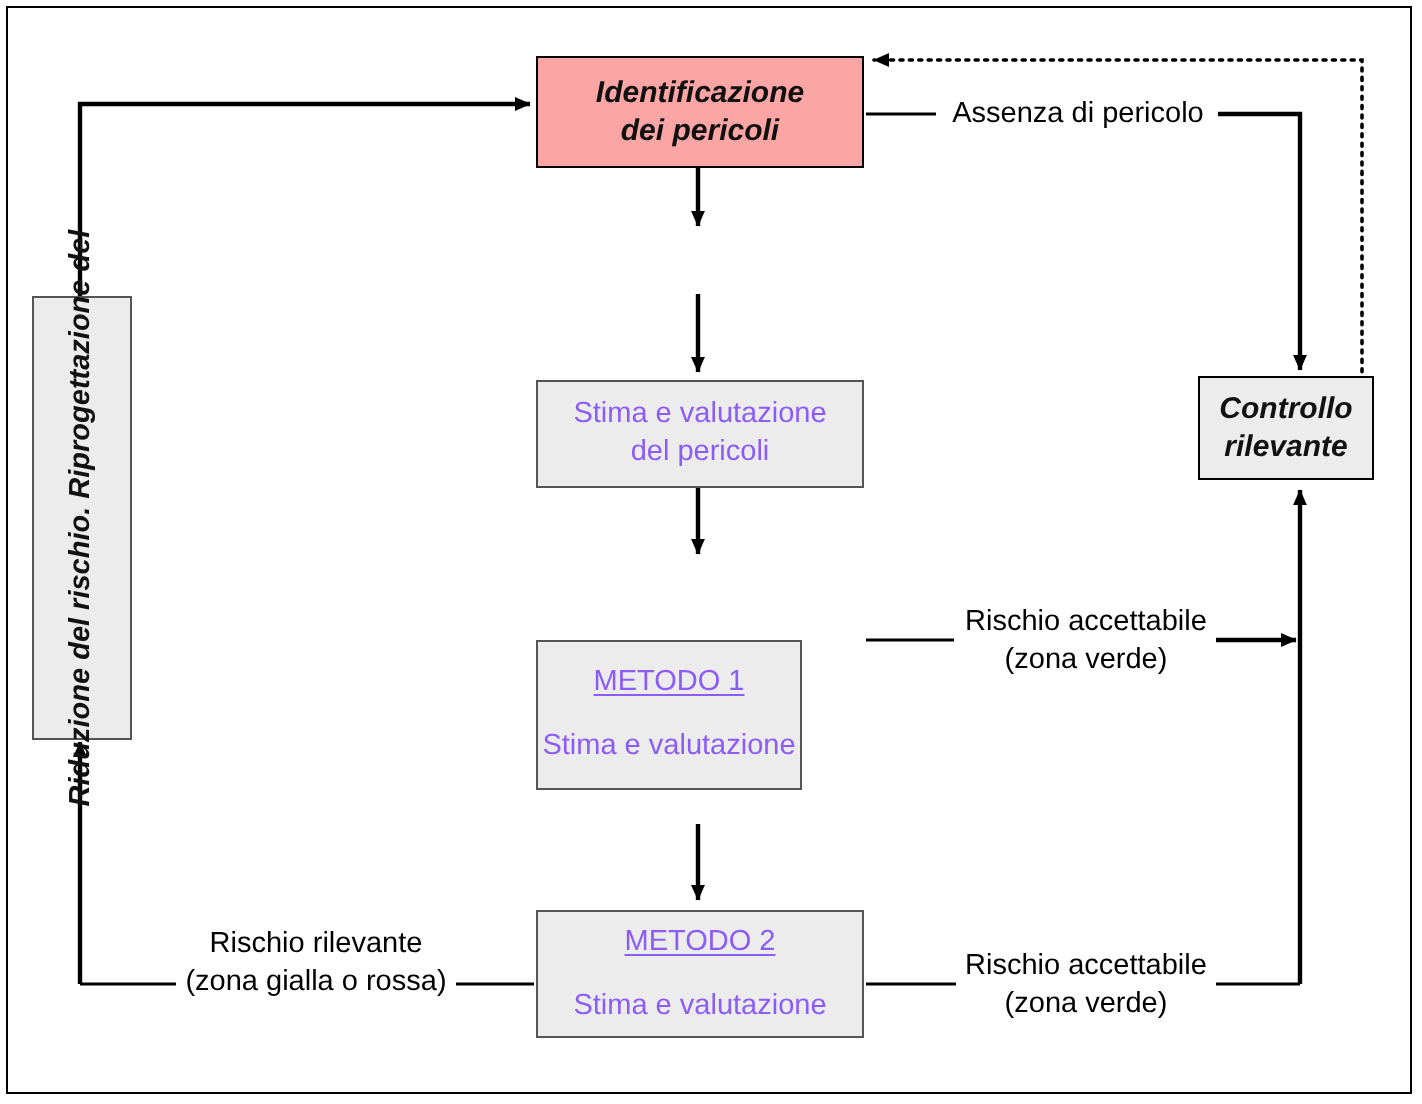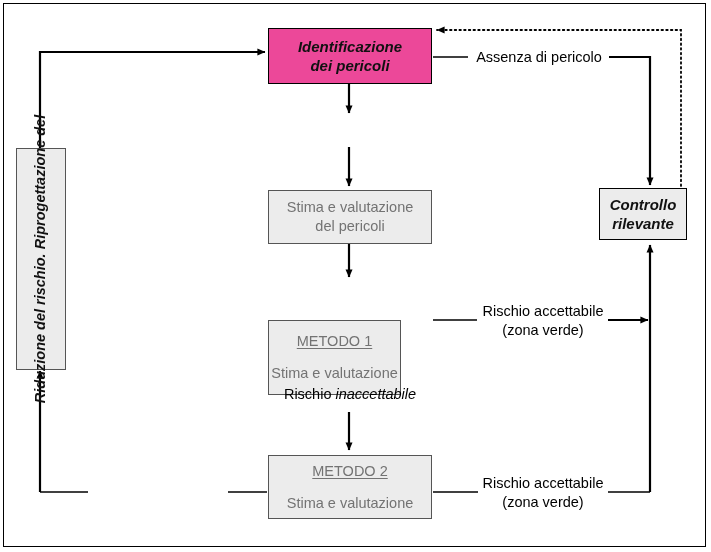--- a/index.html
+++ b/index.html
@@ -1,25 +1,25 @@
 <!DOCTYPE html>
 <html><head>
 <meta charset="utf-8">
 <style>
   html,body{margin:0;padding:0;background:#ffffff;}
   body{font-family:"Liberation Sans", sans-serif;}
   #canvas{position:relative;width:711px;height:552px;background:#ffffff;overflow:hidden;}
   #frame{position:absolute;left:3px;top:3px;width:703px;height:544px;border:1px solid #000;box-sizing:border-box;}
   svg.wires{position:absolute;left:0;top:0;width:711px;height:552px;}
   .node{position:absolute;box-sizing:border-box;border:1px solid #000;display:flex;flex-direction:column;align-items:center;justify-content:center;text-align:center;}
-  .node.gray{background:#ec4899;}
+  .node.gray{background:#fca5a5;}
   .node.light{background:#ececec;border:1px solid #555;}
   .node .ln{display:block;line-height:1.30;}
   .bolditalic .ln{font-weight:bold;font-style:italic;font-size:15px;color:#111;}
-  .plain .ln{font-weight:normal;font-style:normal;font-size:14.5px;color:#737373;}
+  .plain .ln{font-weight:normal;font-style:normal;font-size:14.5px;color:#8b5cf6;}
   .ul{text-decoration:underline;text-underline-offset:2px;}
   .gap{height:13px;}
   .vnode{position:absolute;box-sizing:border-box;border:1px solid #555;background:#ececec;}
   .vtext{position:absolute;left:50%;top:50%;transform:translate(-50%,-50%) rotate(-90deg);white-space:nowrap;text-align:center;font-weight:bold;font-style:italic;font-size:14.5px;color:#111;line-height:1.45;}
   .lbl{position:absolute;text-align:center;font-size:14.5px;color:#000000;line-height:1.30;white-space:nowrap;}
   .lbl .it{font-style:italic;}
   .lbl .ln2{display:block;}
 </style>
 </head>
 <body>
@@ -97,30 +97,29 @@
       <span class="ln2">Riduzione del rischio.</span>
       <span class="ln2">Riprogettazione del</span>
     </div>
   </div>
 
   <div class="lbl" style="left:468px;top:48px;width:142px;">
     <span>Assenza di pericolo</span>
   </div>
 
 
-  <div class="lbl" style="left:264px;top:385px;width:172px;">
-    <span>Rischio </span><span class="it">inaccettabile</span>
-  </div>
 
   <div class="lbl" style="left:477px;top:302px;width:132px;">
     <span class="ln2">Rischio accettabile</span>
     <span class="ln2">(zona verde)</span>
   </div>
 
   <div class="lbl" style="left:477px;top:474px;width:132px;">
     <span class="ln2">Rischio accettabile</span>
     <span class="ln2">(zona verde)</span>
   </div>
 
   <div class="lbl" style="left:78px;top:463px;width:160px;">
+    <span class="ln2">Rischio rilevante</span>
+    <span class="ln2">(zona gialla o rossa)</span>
   </div>
 
 </div>
 
 </body></html>

